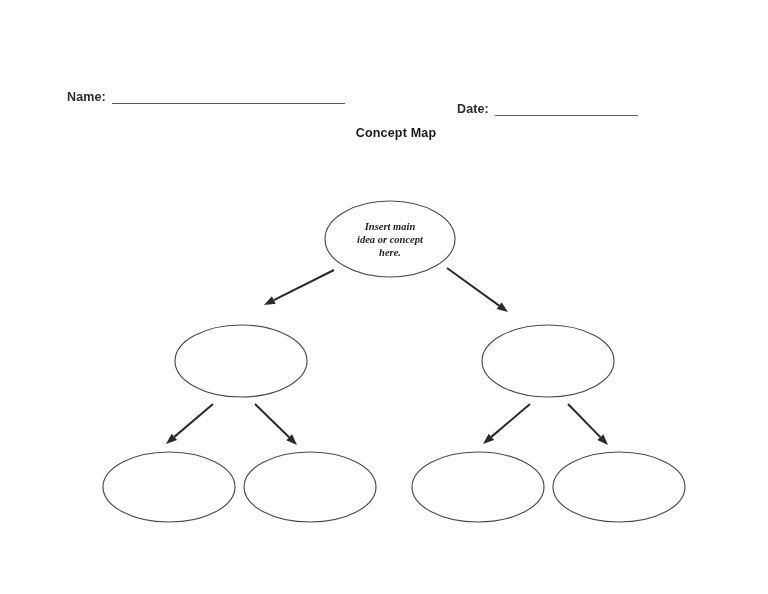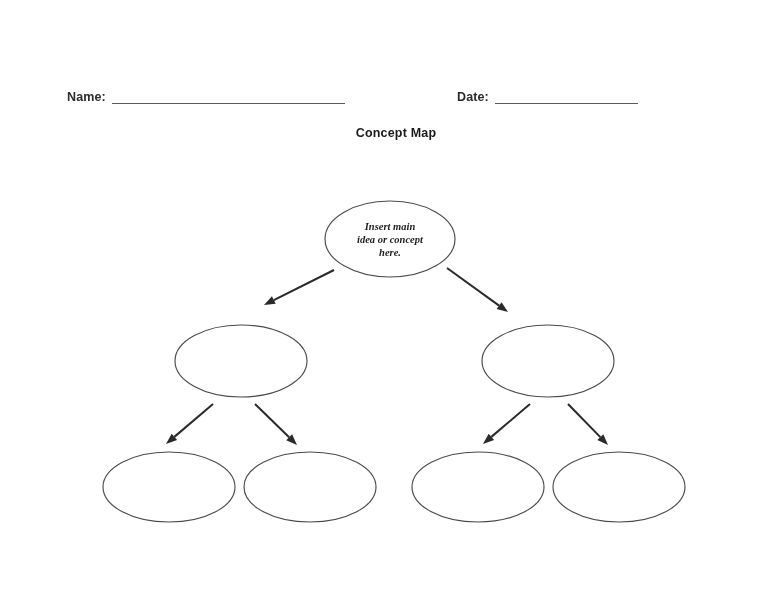--- a/index.html
+++ b/index.html
@@ -36,21 +36,21 @@
     white-space: nowrap;
     margin-top: 11px;
   }
   .field-rule {
     border-bottom: 1px solid #5a5a5a;
     height: 13px;
     margin-left: 6px;
   }
   #name-field { left: 67px; top: 86px; }
   #name-field .field-rule { width: 233px; }
-  #date-field { left: 457px; top: 86px; }
+  #date-field { left: 457px; top: 98px; }
   #date-field .field-rule { width: 143px; }
 
   
   #page-title {
     position: absolute;
     left: 12px;
     top: 126px;
     width: 768px;
     text-align: center;
     font-size: 12.5px;

